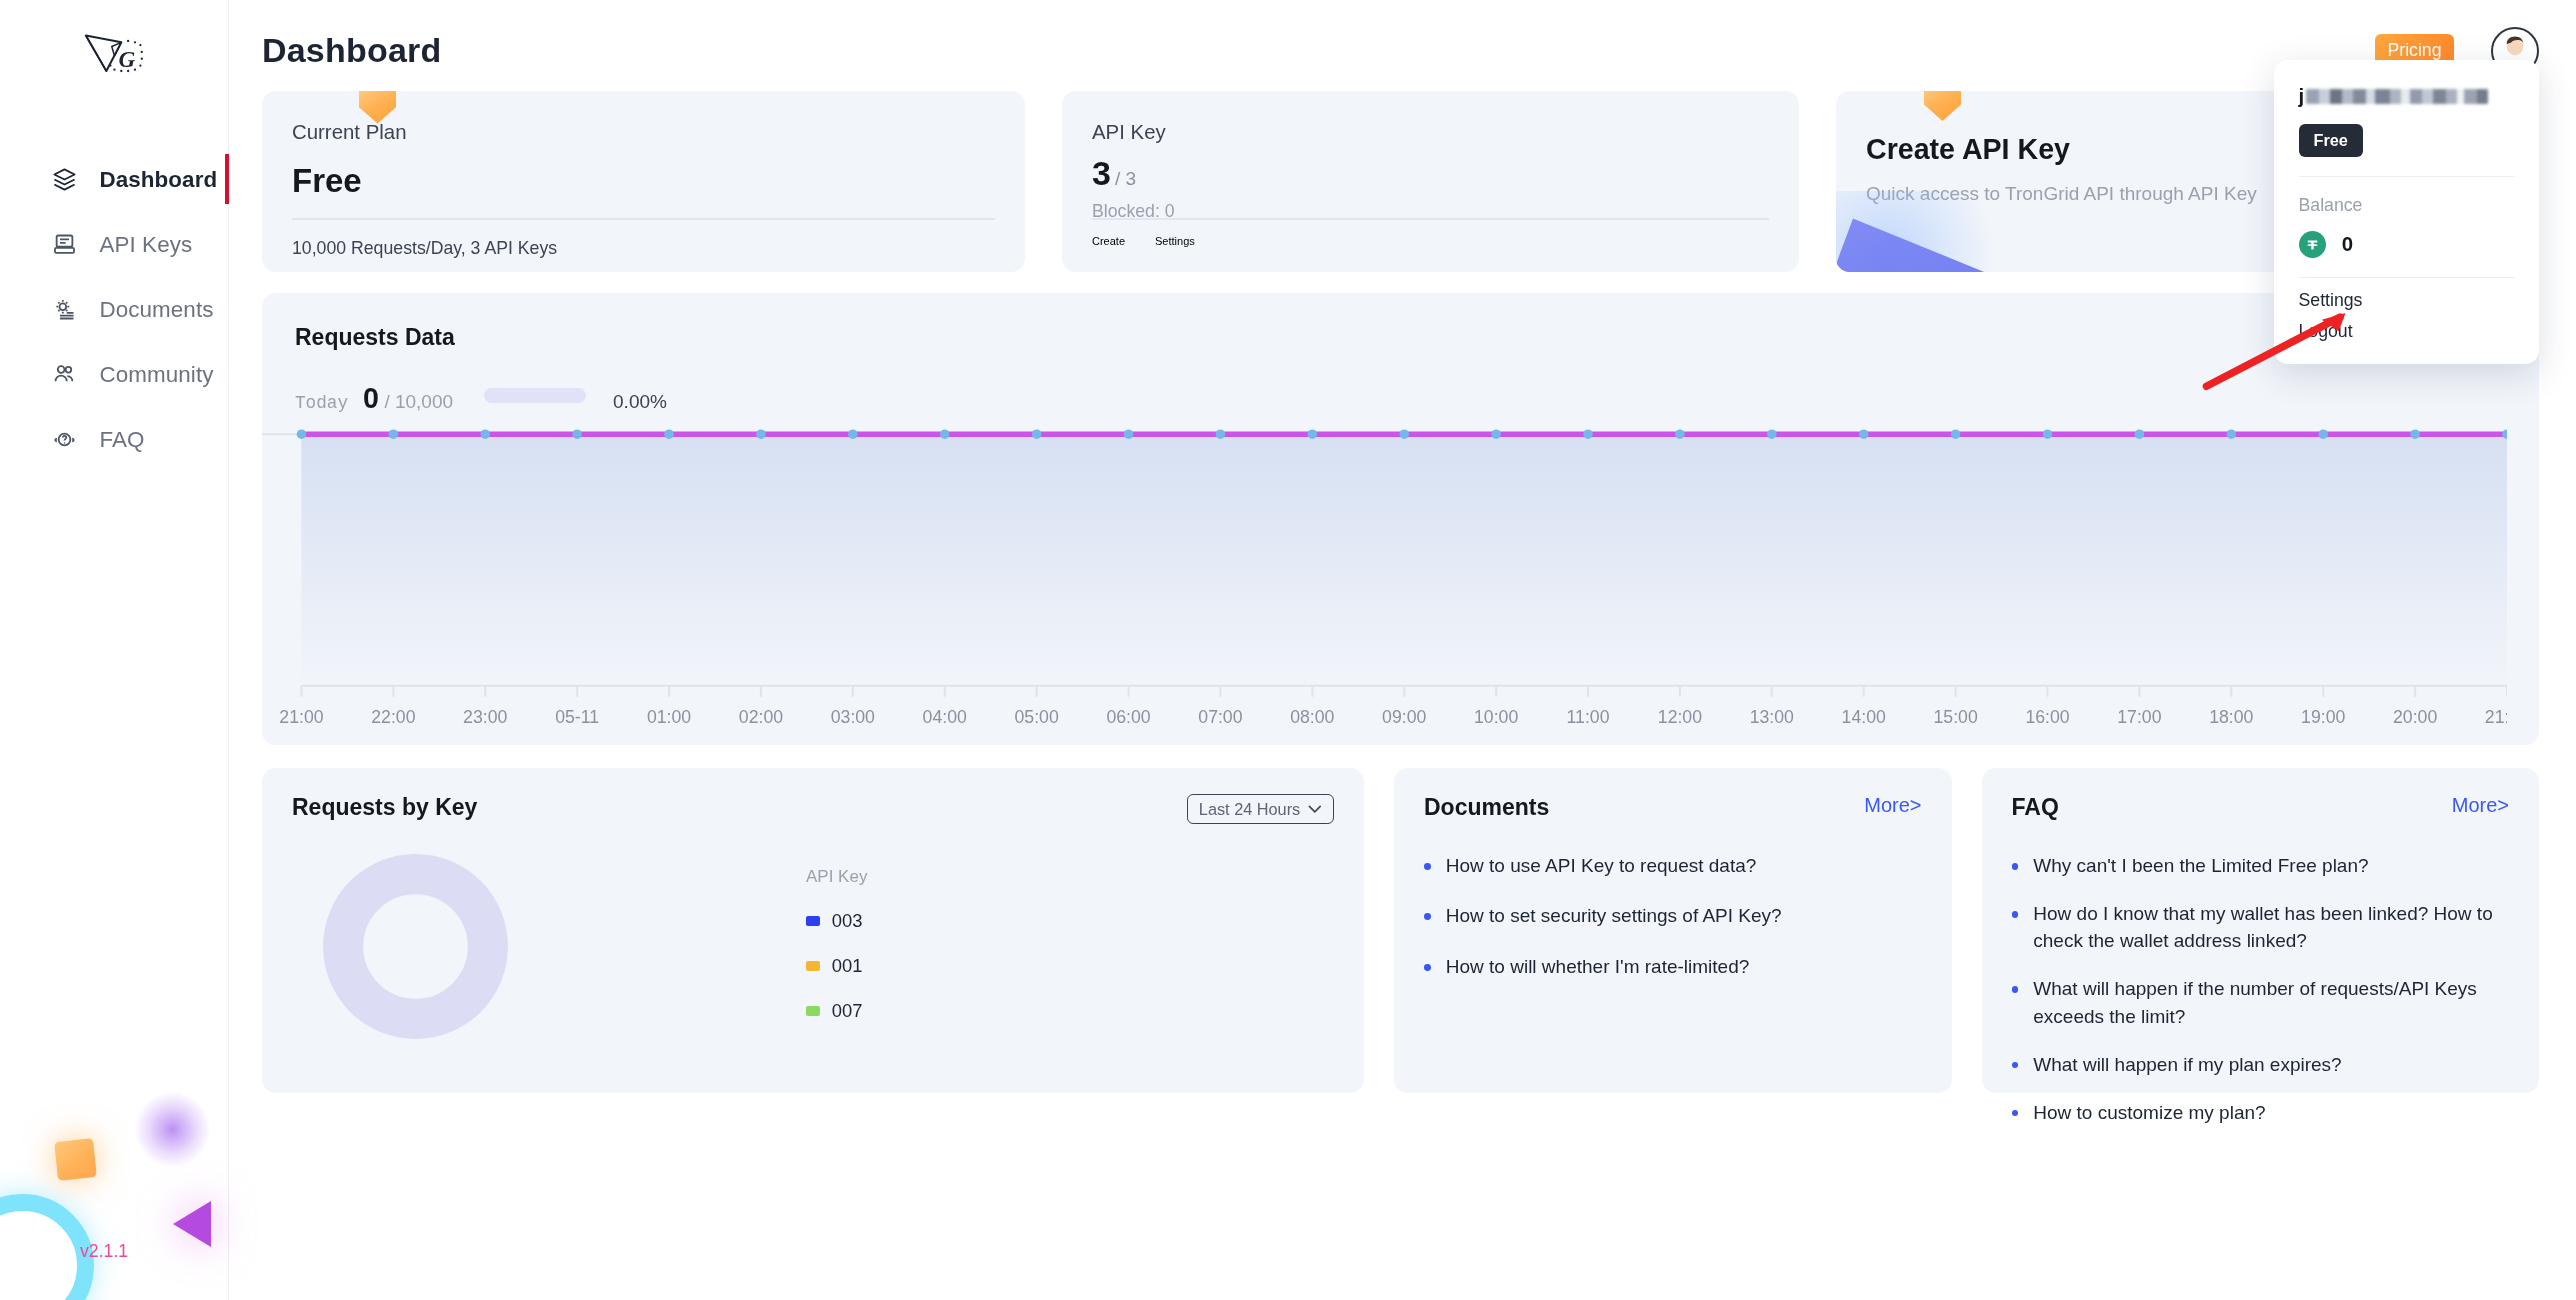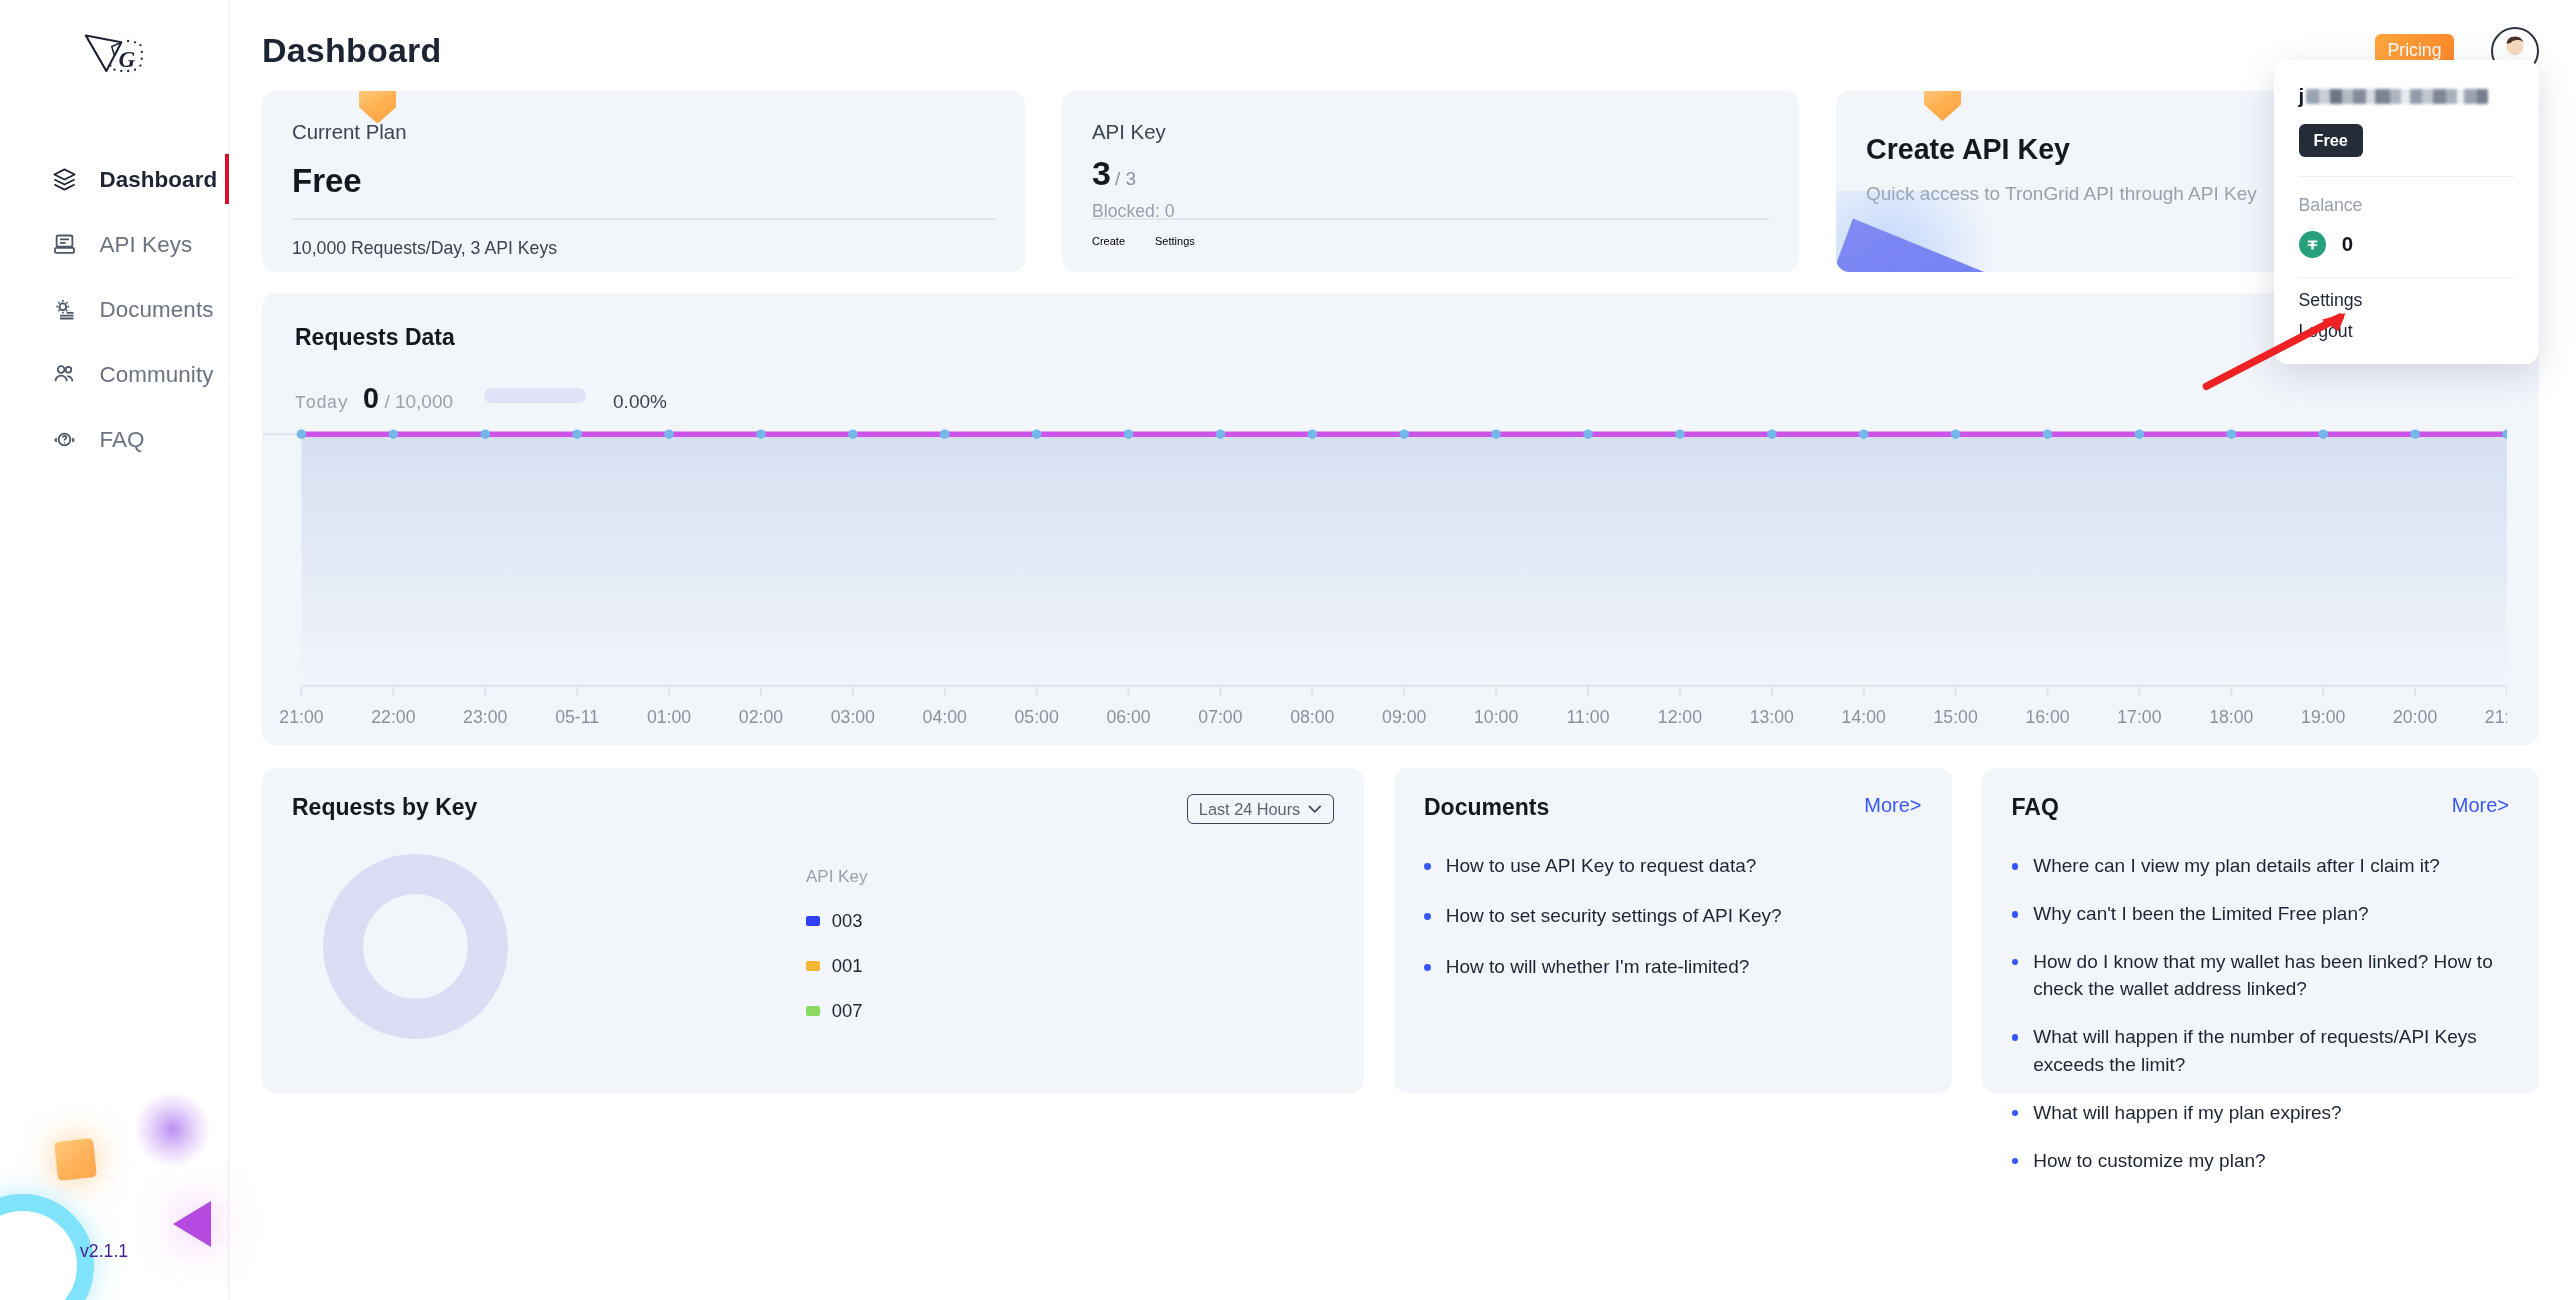--- a/index.html
+++ b/index.html
@@ -38,21 +38,21 @@
     letter-spacing: 0.1px;
     white-space: nowrap;
   }
   .nav-item.active .lbl { color: #1d2433; font-weight: bold; }
   .nav-item.active .active-bar {
     position: absolute; right: -1.4px; top: 6.8px;
     width: 4.8px; height: 50px; background: #d8102d; border-radius: 0;
   }
   .version {
     position: absolute; left: 80px; top: 1241px;
-    font-size: 17.7px; color: #4c1d95;
+    font-size: 17.7px; color: #ec4899;
   }
   
   .deco { position: absolute; pointer-events: none; }
   .deco-ring {
     left: -49px; top: 1194px; width: 143px; height: 143px;
     border-radius: 50%;
     border: 17.7px solid #7fe3fb;
     box-shadow: 0 0 27px rgba(120,220,250,.55), inset 0 0 16.3px rgba(255,255,255,.6);
     background: transparent;
   }
@@ -562,24 +562,20 @@
       </div>
 
       <div class="panel faq-panel">
         <div class="panel-head">
           <span class="ttl">FAQ</span>
           <a class="more-link">More&gt;</a>
         </div>
         <div class="bullets" id="faq-list">
             <div class="bullet">
               <i class="dot"></i>
-              <span>Where can I view my plan details after I claim it?</span>
-            </div>
-            <div class="bullet">
-              <i class="dot"></i>
               <span>Why can't I been the Limited Free plan?</span>
             </div>
             <div class="bullet">
               <i class="dot"></i>
               <span>How do I know that my wallet has been linked? How to check the wallet address linked?</span>
             </div>
             <div class="bullet">
               <i class="dot"></i>
               <span>What will happen if the number of requests/API Keys exceeds the limit?</span>
             </div>

